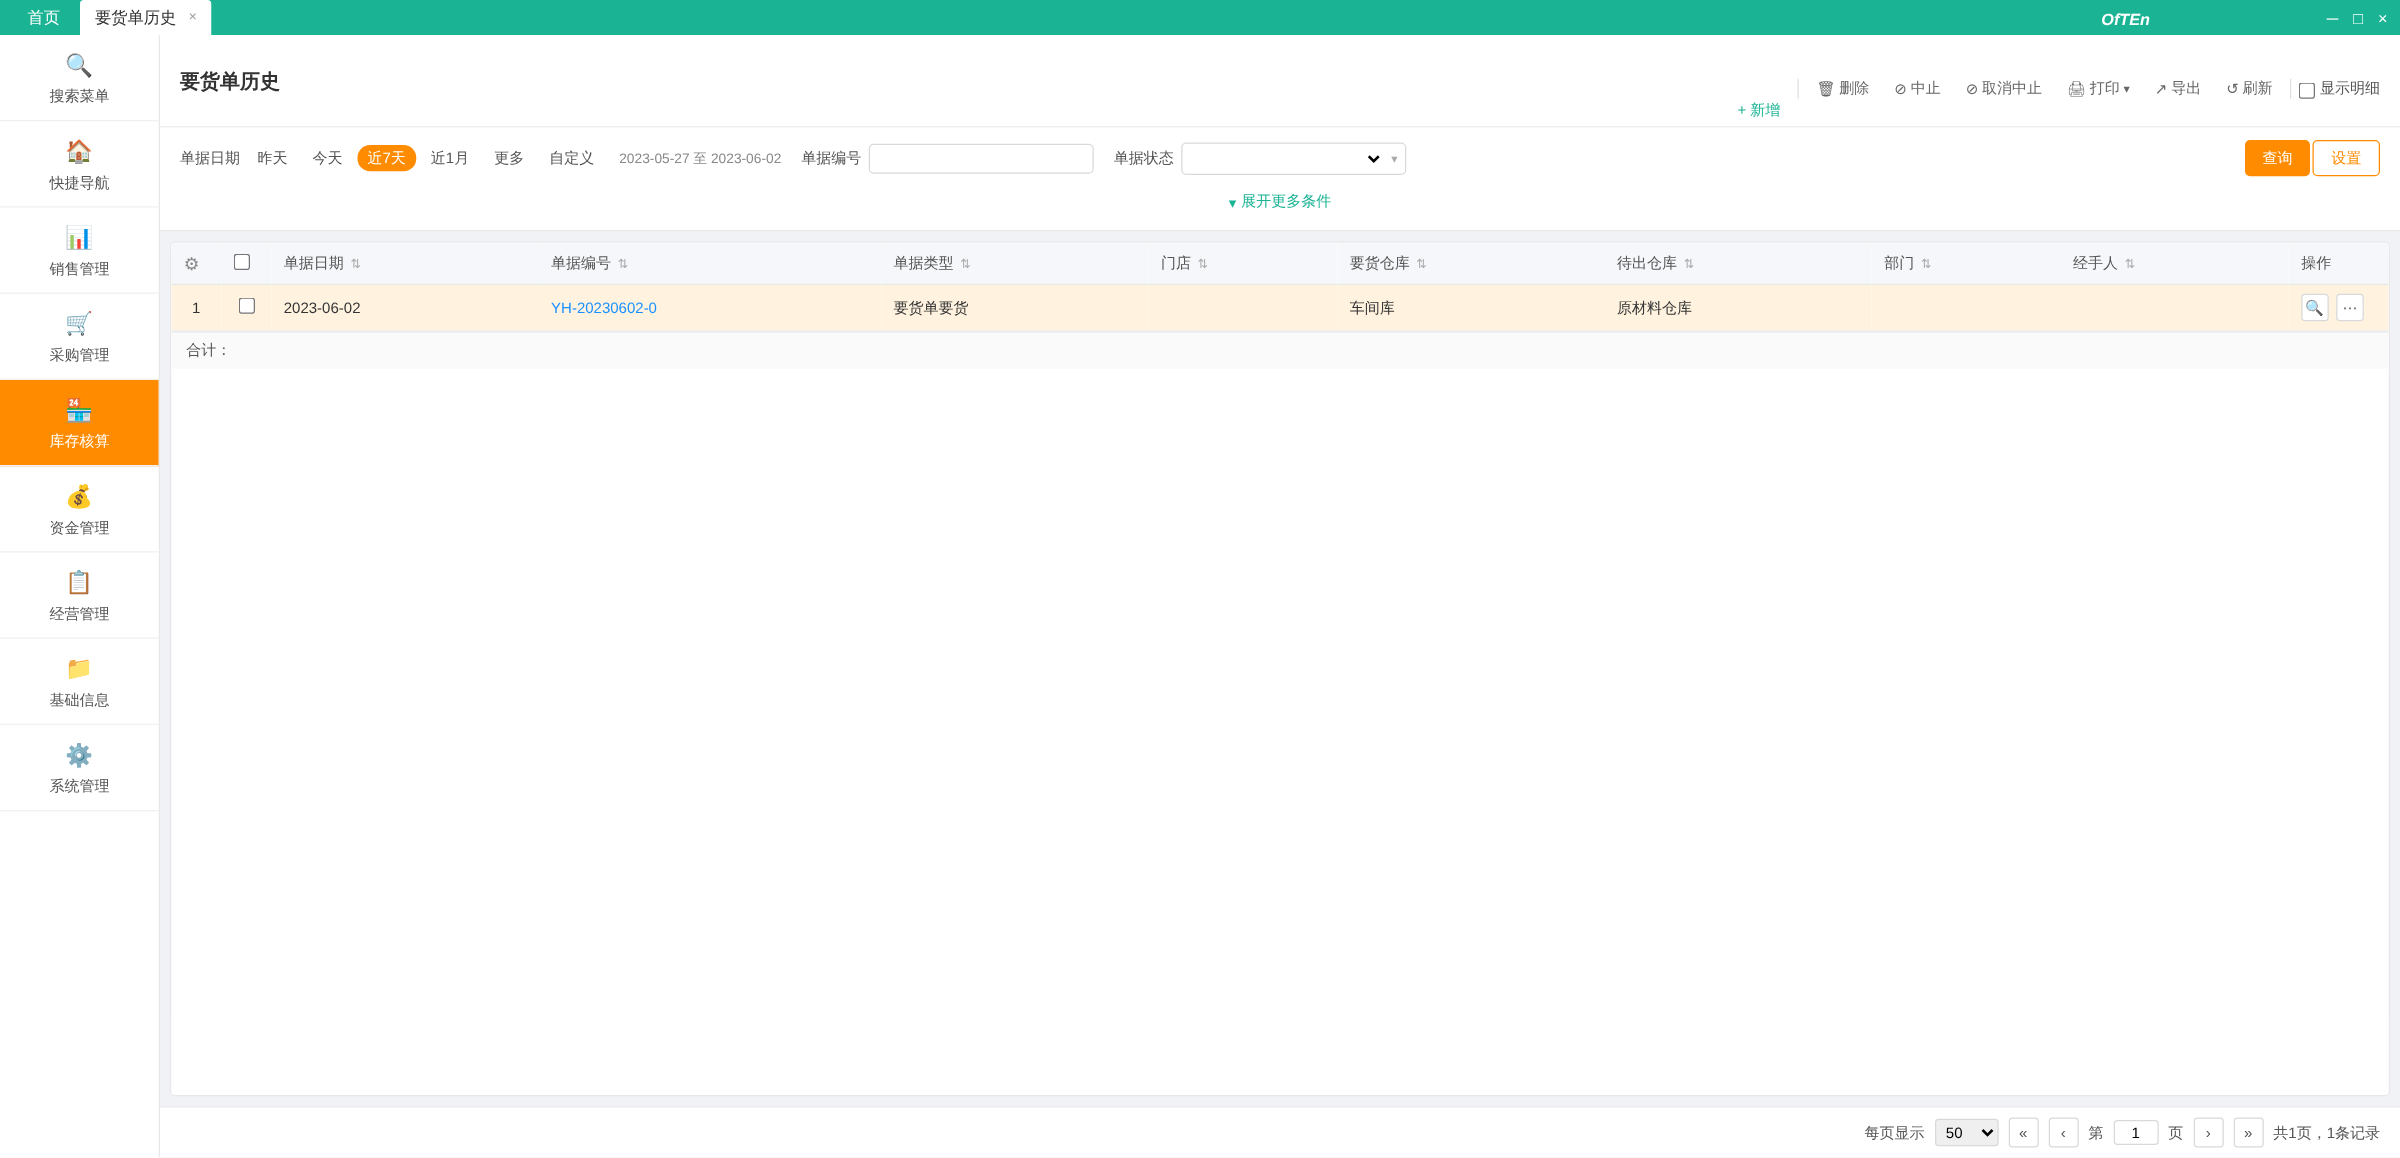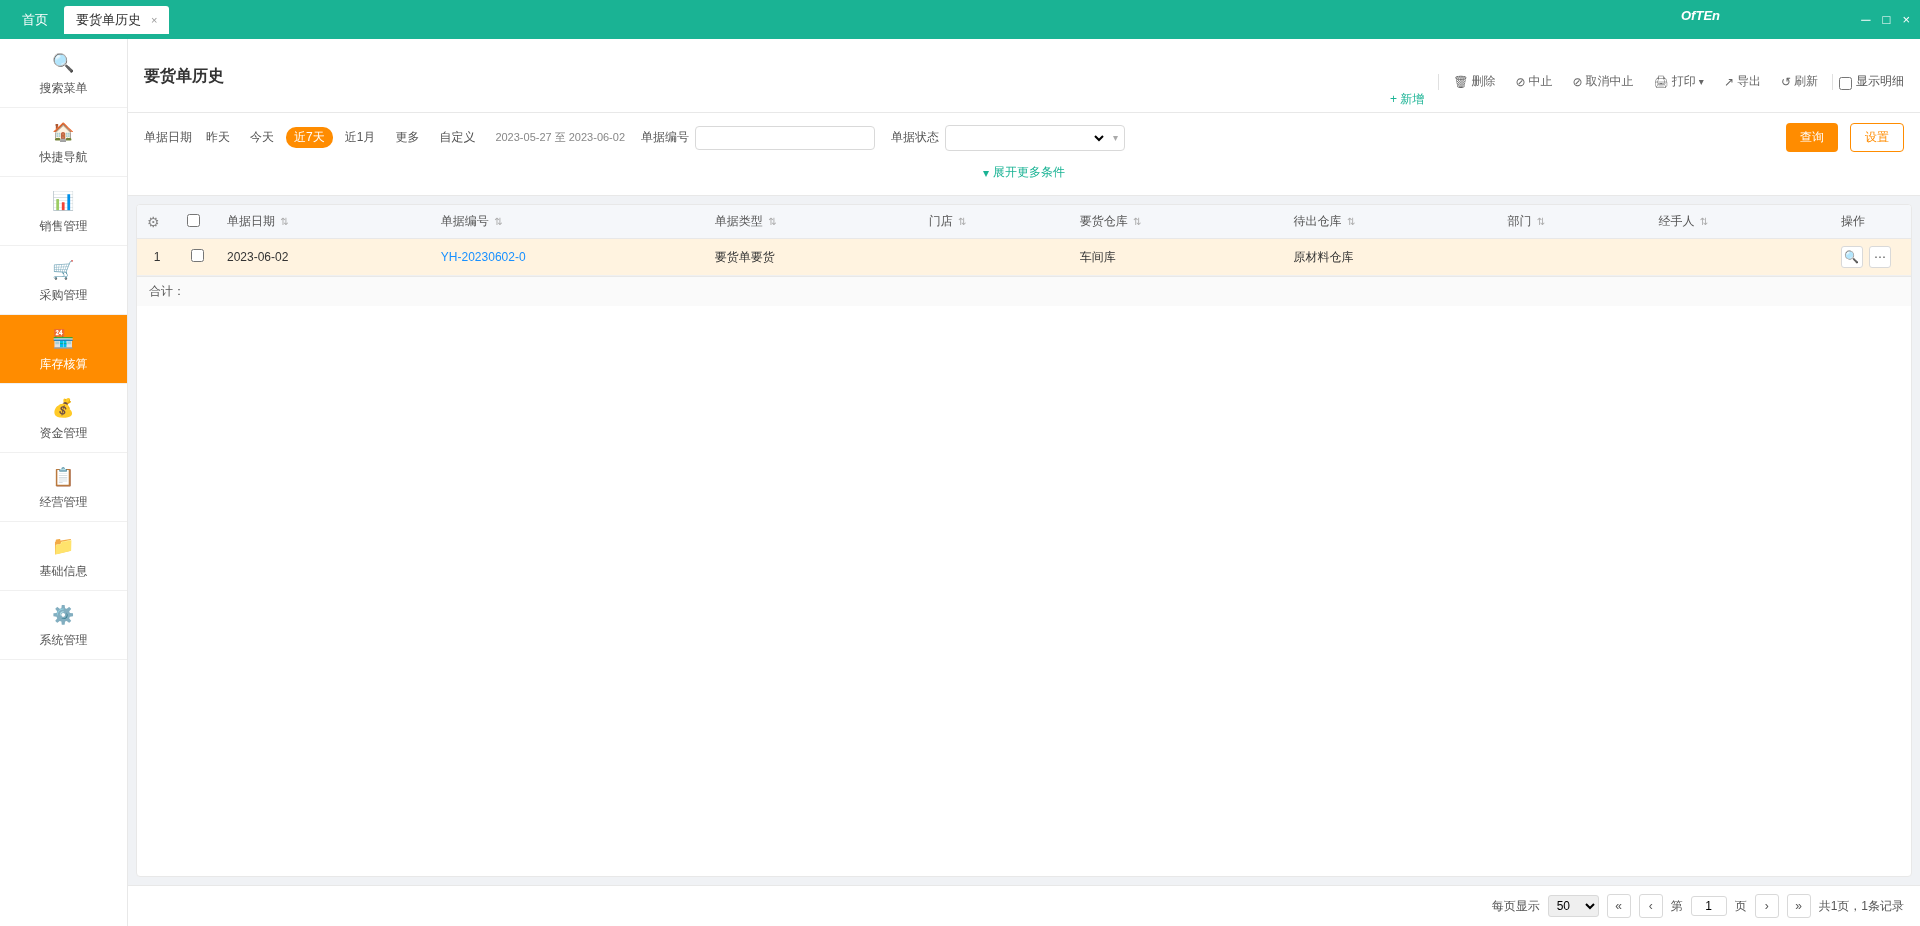--- a/index.html
+++ b/index.html
@@ -1,20 +1,20 @@
 <!DOCTYPE html>
 <html><head>
   <meta charset="utf-8">
   <style>
     * { box-sizing: border-box; margin: 0; padding: 0; }
     body { font-family: 'Microsoft YaHei', Arial, sans-serif; font-size: 13px; background: #f5f5f5; display: flex; flex-direction: column; height: 926px; overflow: hidden; }
 
     
     .top-bar {
-      height: 39px;
+      height: 28px;
       background: #1ab394;
       display: flex;
       align-items: center;
       padding: 0 10px;
       gap: 4px;
       position: relative;
     }
     .top-bar-tab {
       display: flex;
       align-items: center;
@@ -237,21 +237,21 @@
       display: flex;
       align-items: center;
       gap: 4px;
       font-size: 12px;
       color: #1ab394;
       cursor: pointer;
       margin: 4px auto;
     }
     .search-btns {
       display: flex;
-      gap: 12px;
+      gap: 2px;
       margin-left: auto;
     }
 
     
     .table-container {
       flex: 1;
       background: #fff;
       margin: 8px;
       border: 1px solid #e8e8e8;
       border-radius: 4px;

